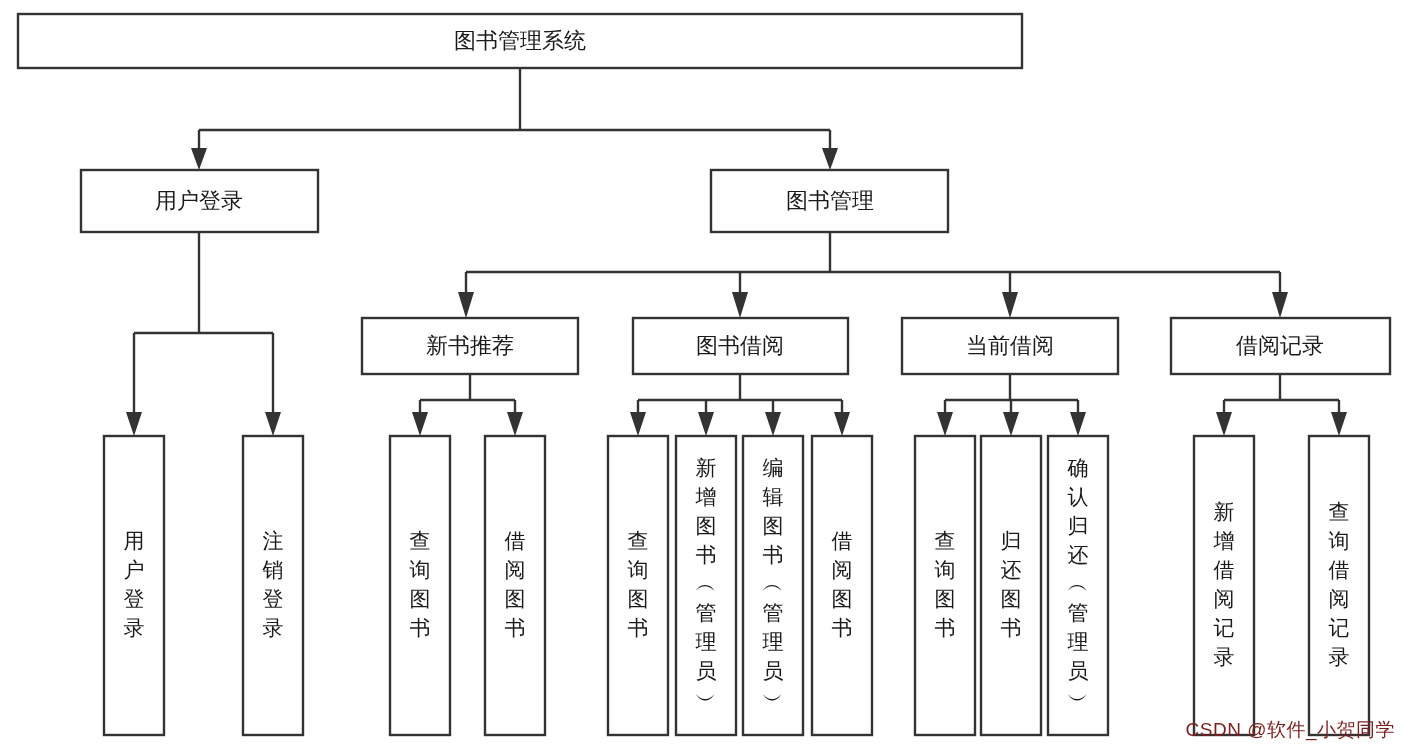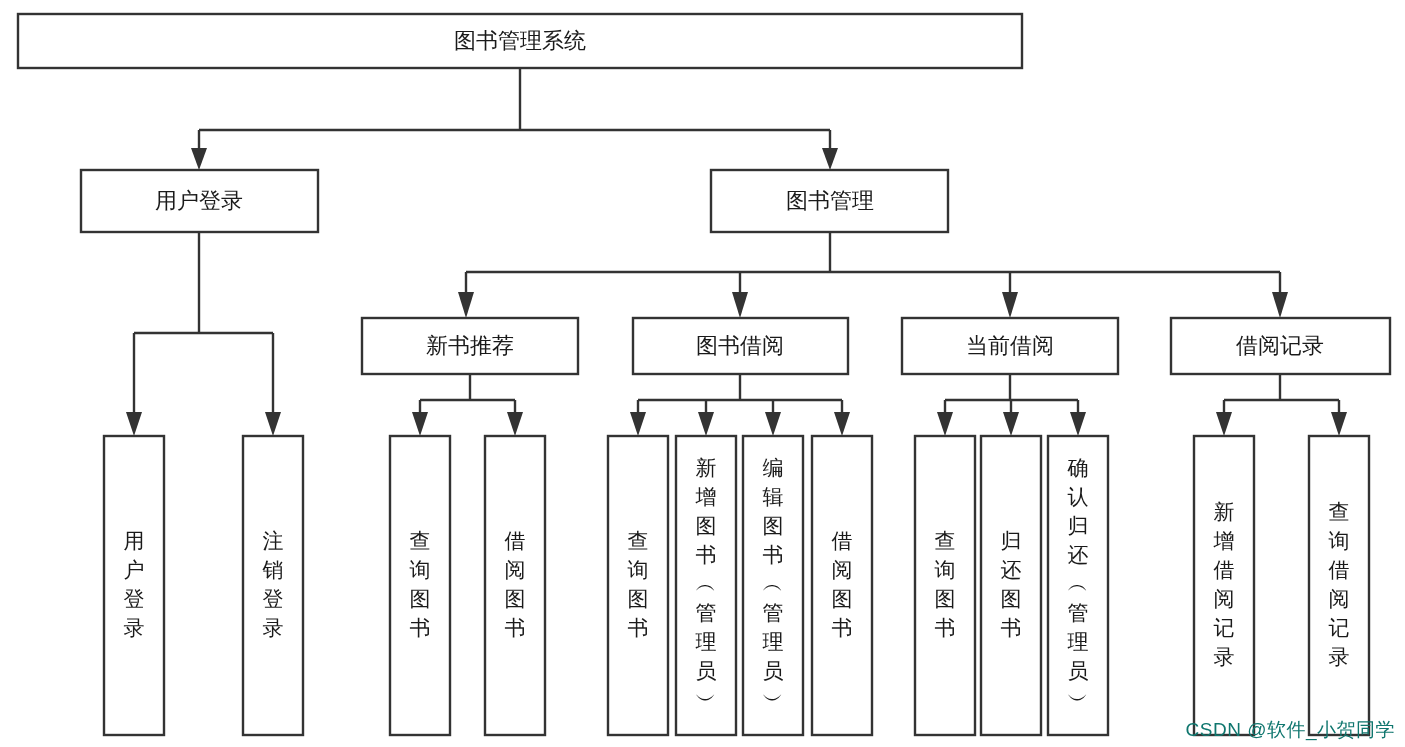--- a/index.html
+++ b/index.html
@@ -46,21 +46,21 @@
   .arrow-head {
     fill: #333333;
     stroke: none;
   }
   .watermark {
     position: absolute;
     right: 10px;
     bottom: 4px;
     font-family: "Liberation Sans", "DejaVu Sans", sans-serif;
     font-size: 19px;
-    color: #0f766e;
+    color: #7f1d1d;
     letter-spacing: 0.5px;
     white-space: nowrap;
     pointer-events: none;
   }
 </style>
 </head>
 <body>
 
 <svg id="diagram" viewBox="0 0 1405 747" xmlns="http://www.w3.org/2000/svg">
 

